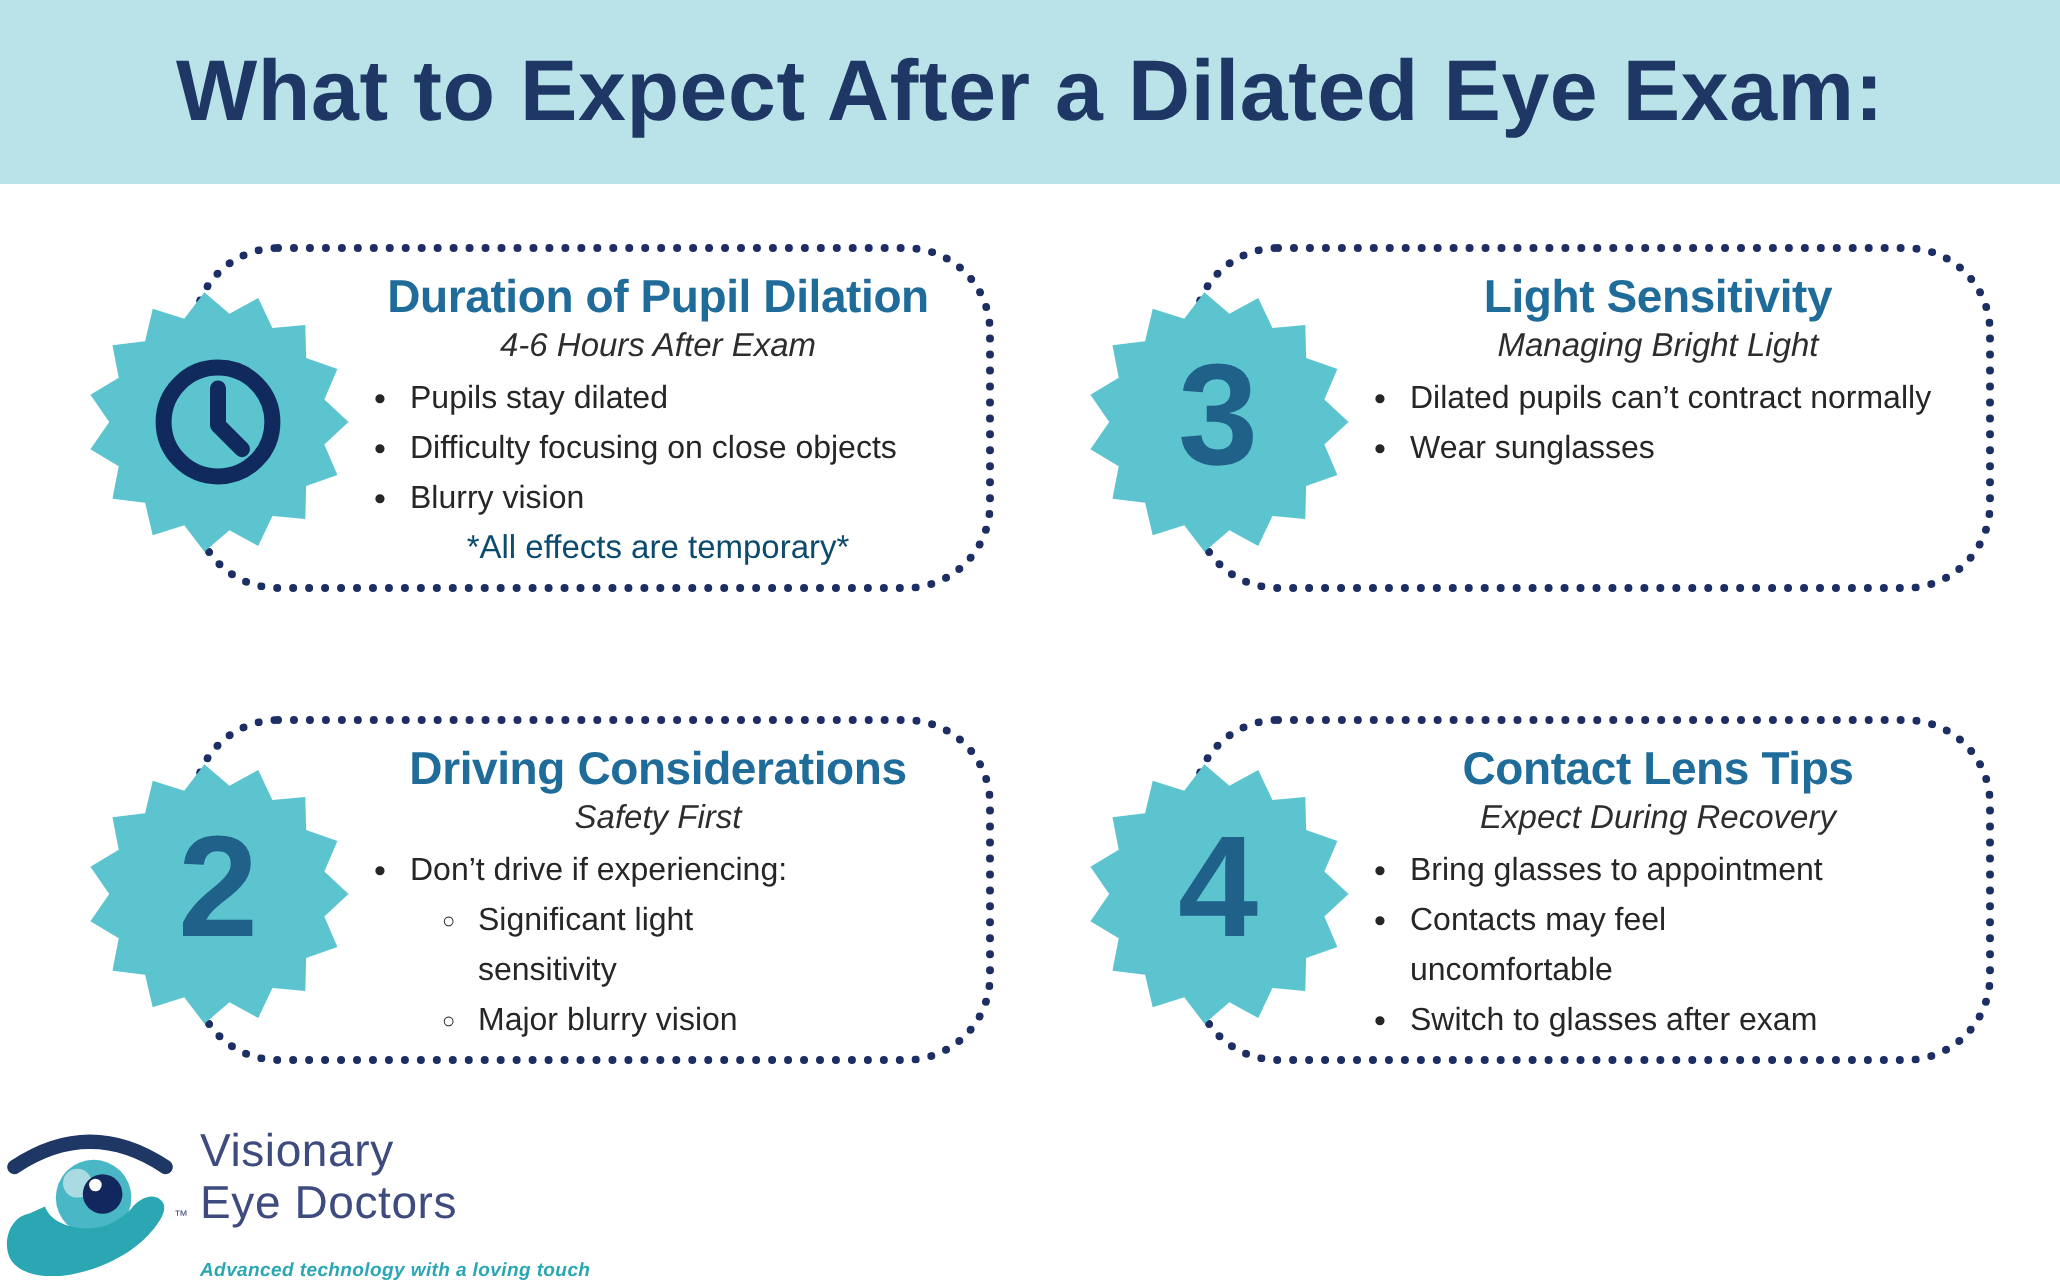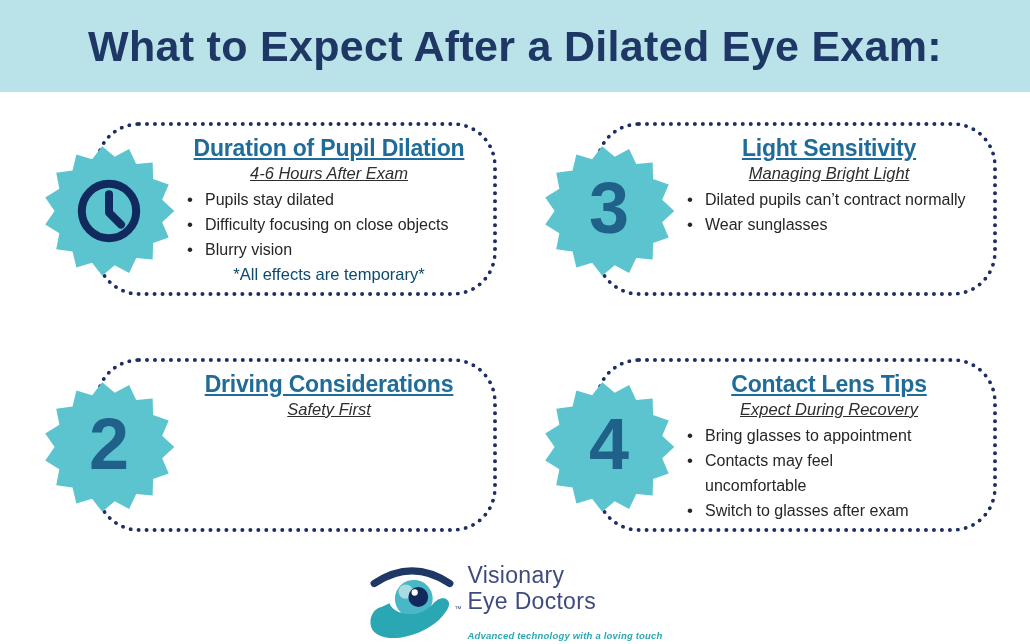--- a/index.html
+++ b/index.html
@@ -35,45 +35,44 @@
     position:absolute; left:0; top:0; width:136px; height:136px;
     display:flex; align-items:center; justify-content:center;
     font-size:72px; font-weight:bold; color:#20618a; padding-bottom:6px;
   }
   .clock-svg { position:absolute; left:28px; top:28px; width:80px; height:80px; }
 
   .content { position:absolute; left:78px; top:9px; right:12px; }
   .card-title {
     font-size:23px; font-weight:bold; color:#1f6b99; text-align:center; white-space:nowrap;
     letter-spacing:-0.2px;
-    text-decoration:underline;
   }
   .card-subtitle {
-    font-size:16.5px; font-style:italic; color:#2d2d2d; text-align:center; margin-top:2px;text-decoration:underline;
+    font-size:16.5px; font-style:italic; color:#2d2d2d; text-align:center; margin-top:2px;
   }
   ul.bullets { list-style:none; margin:4px 0 0 10px; }
   ul.bullets li {
     position:relative; font-size:16px; color:#262626; line-height:25px; padding-left:18px;
   }
   ul.bullets li::before {
     content:"\2022"; position:absolute; left:0; top:0; color:#262626; font-size:17px;
   }
   ul.bullets li.sub {
     margin-left:32px; max-width:185px; padding-left:20px;
   }
   ul.bullets li.sub::before {
     content:"\25CB"; font-size:11px; top:1px; left:2px;
   }
   .narrow { max-width:250px; }
   .footnote { font-size:16.5px; color:#0c4a6e; text-align:center; margin-top:0; line-height:25px; }
 
   
   .footer {
     position:absolute; left:0; top:556px; width:1030px; height:88px;
-    display:flex; justify-content:center; align-items:flex-start;
+    display:flex; justify-content:flex-start; align-items:flex-start;
   }
   .logo-wrap { display:flex; align-items:flex-start; }
   .logo-art { position:relative; width:90px; height:82px; }
   .logo-art svg { position:absolute; left:0; top:0; width:90px; height:82px; }
   .tm { position:absolute; right:-4px; bottom:26px; font-size:7px; color:#3e4b7e; }
   .logo-text { margin-left:10px; padding-top:6px; }
   .logo-name { font-size:23px; color:#3e4b7e; font-weight:500; line-height:26px; letter-spacing:.3px; }
   .logo-tagline { font-size:9.5px; font-style:italic; font-weight:bold; color:#2ba7b4; margin-top:16px; letter-spacing:.2px; }
 
   .hidden-defs { position:absolute; width:0; height:0; overflow:hidden; }
@@ -135,20 +134,25 @@
   <section class="card card-bl">
     <div class="burst">
       <svg class="burst-shape" viewBox="0 0 100 100">
         <use href="#burstShape" fill="#5cc4ce"></use>
       </svg>
       <div class="burst-num">2</div>
     </div>
     <div class="content">
       <h2 class="card-title">Driving Considerations</h2>
       <div class="card-subtitle">Safety First</div>
+      <ul class="bullets">
+        <li>Don’t drive if experiencing:</li>
+        <li class="sub">Significant light sensitivity</li>
+        <li class="sub">Major blurry vision</li>
+      </ul>
     </div>
   </section>
 
   <section class="card card-br">
     <div class="burst">
       <svg class="burst-shape" viewBox="0 0 100 100">
         <use href="#burstShape" fill="#5cc4ce"></use>
       </svg>
       <div class="burst-num">4</div>
     </div>

